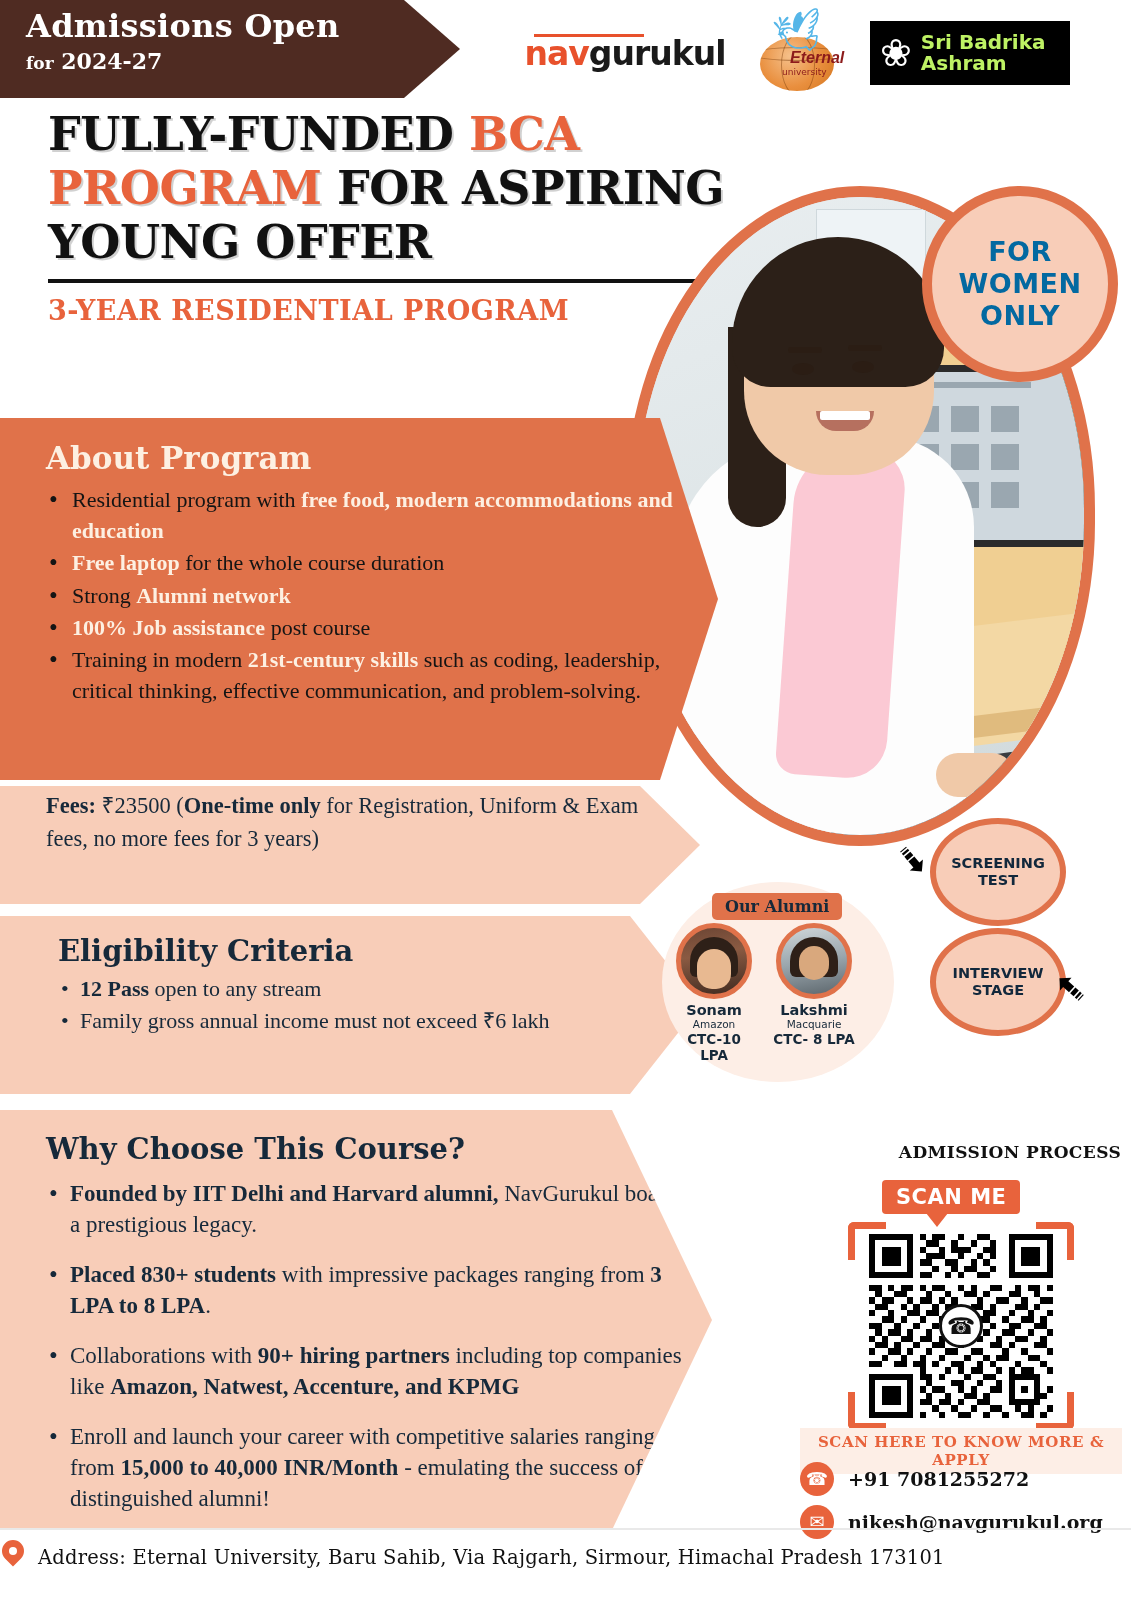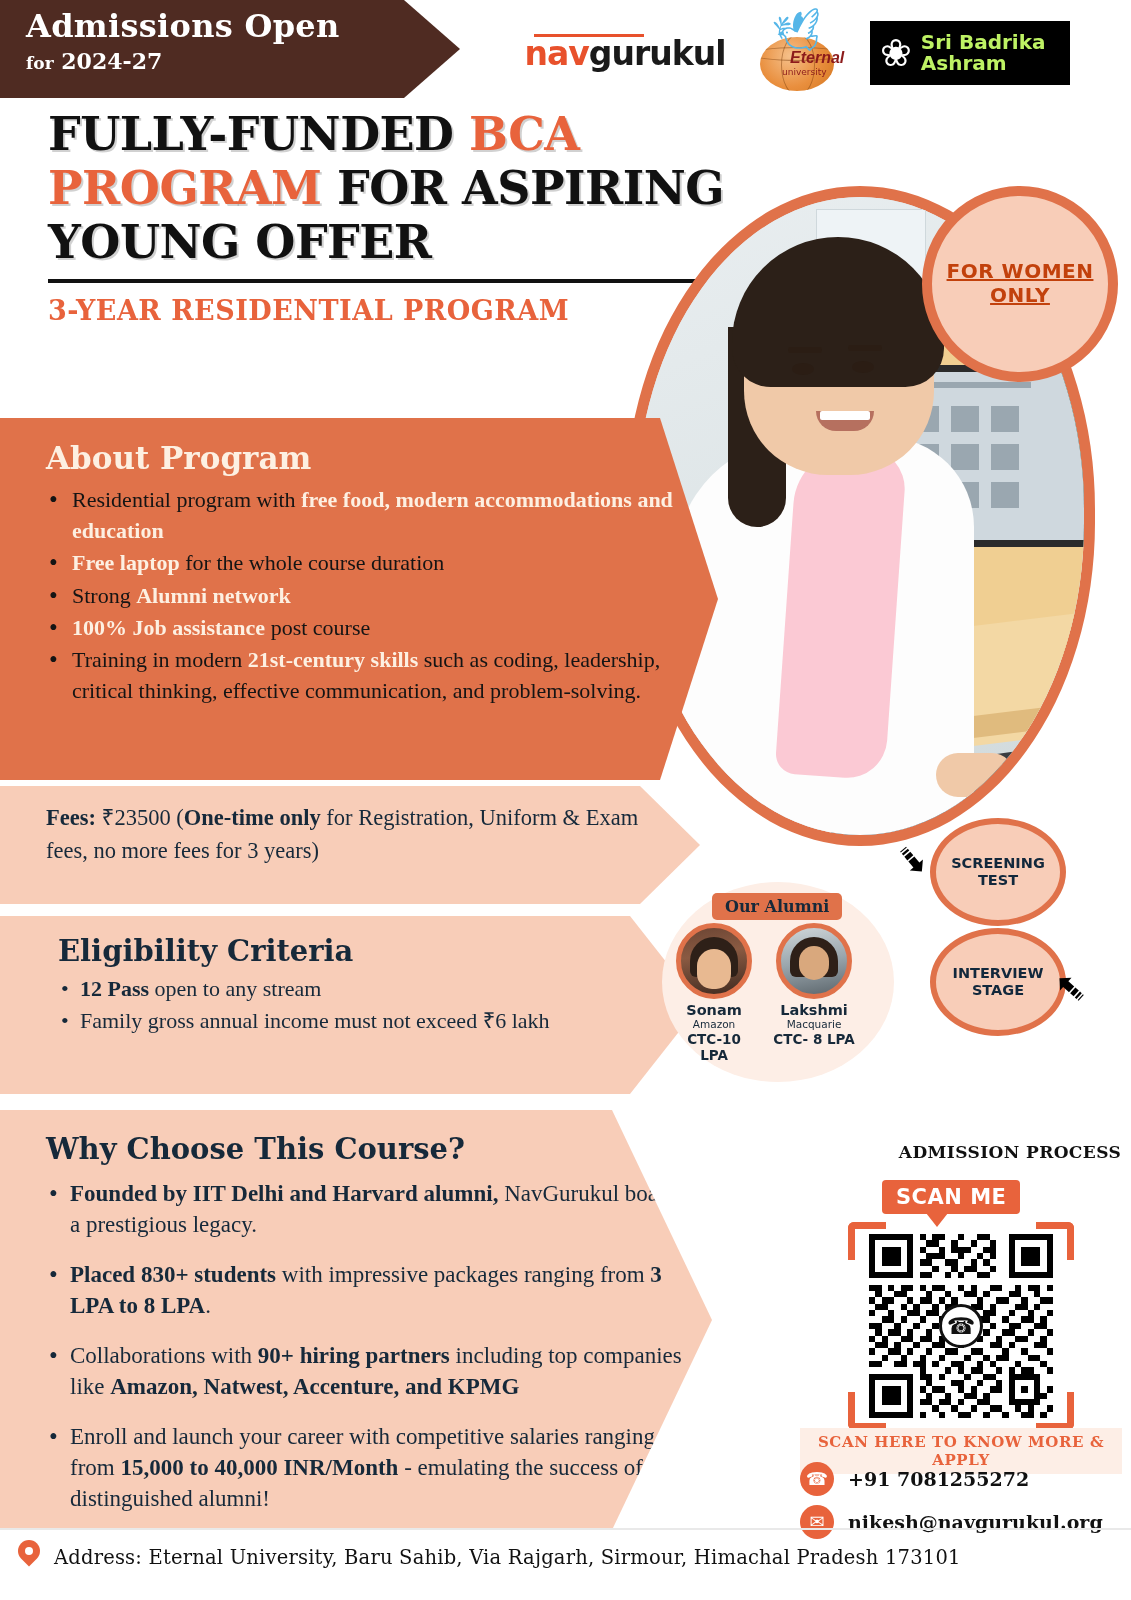--- a/index.html
+++ b/index.html
@@ -76,38 +76,38 @@
   .person-hair{position:absolute; left:96px; top:40px; width:212px; height:150px; background:#2c2018; border-radius:110px 110px 40px 40px;}
   .person-hair2{position:absolute; left:92px; top:130px; width:58px; height:200px; background:#2c2018; border-radius:0 0 40px 40px;}
   .eye{position:absolute;width:22px;height:12px;background:#2b1d14;border-radius:50%;}
   .brow{position:absolute;width:34px;height:6px;background:#2b1d14;border-radius:4px;}
   .mouth{position:absolute; left:180px; top:214px; width:58px; height:20px; background:#b6705f; border-radius:0 0 30px 30px;}
   .mouth i{position:absolute;left:4px;top:0;width:50px;height:9px;background:#fff;border-radius:2px;display:block;}
   .hand{position:absolute; background:#f0c9a8; border-radius:26px;}
 
   .women-badge{ position:absolute; left:297px; top:0px; width:196px; height:196px; border-radius:50%;
      background:#f8cdb8; border:10px solid #e0724a; display:flex; align-items:center; justify-content:center;}
-  .women-badge span{ font-family:"DejaVu Sans", sans-serif; font-weight:bold; font-size:20px; line-height:1.18;
-     color:#c2410c; text-align:center; letter-spacing:.5px;text-decoration:underline;}
+  .women-badge span{ font-family:"DejaVu Sans", sans-serif; font-weight:bold; font-size:27px; line-height:1.18;
+     color:#0369a1; text-align:center; letter-spacing:.5px;}
 
   
   .about-band{ position:absolute; left:0; top:418px; width:718px; height:362px; background:#e0724a;
      clip-path: polygon(0 0, 660px 0, 718px 181px, 660px 362px, 0 362px);
      padding:22px 36px 0 46px; color:#1d1d1d;}
   .about-band h2{ font-family:"DejaVu Serif", serif; font-size:31px; font-weight:bold; color:#fdf0e2; margin-bottom:8px;}
   ul.bul{ list-style:none; }
   ul.bul li{ position:relative; padding-left:26px; font-size:22px; line-height:1.42; margin-bottom:1px;}
   ul.bul li:before{ content:"•"; position:absolute; left:3px; top:-2px; font-size:25px; }
   .about-band li{ color:#141414; }
   .about-band b{ color:#fdf0e2; font-weight:bold;}
 
   
   .fees-band{ position:absolute; left:0; top:786px; width:700px; height:118px; background:#f8cdb8;
      clip-path: polygon(0 0, 640px 0, 700px 59px, 640px 118px, 0 118px);
-     padding:16px 40px 0 46px; color:#16293a;}
+     padding:4px 40px 0 46px; color:#16293a;}
   .fees-band p{ font-size:22.5px; line-height:1.45;}
   .fees-band b{ font-weight:bold;}
 
   
   .elig-band{ position:absolute; left:0; top:916px; width:700px; height:178px; background:#f8cdb8;
      clip-path: polygon(0 0, 630px 0, 700px 89px, 630px 178px, 0 178px);
      padding:18px 36px 0 58px; color:#16293a;}
   .elig-band h2{ font-family:"DejaVu Serif", serif; font-size:29px; font-weight:bold; color:#16293a; margin-bottom:6px;}
   .elig-band ul.bul li{ font-size:22px; line-height:1.4; padding-left:22px;}
   .elig-band ul.bul li:before{ font-size:22px; top:0; }
@@ -171,21 +171,21 @@
 
   
   .contact{ position:absolute; left:800px; top:1462px; width:330px;}
   .crow{ display:flex; align-items:center; gap:14px; margin-bottom:9px;}
   .cico{ width:34px; height:34px; border-radius:50%; background:#e8633c; color:#fff; display:flex;
      align-items:center; justify-content:center; font-size:18px; flex:none;}
   .ctxt{ font-family:"DejaVu Serif", serif; font-size:19px; font-weight:bold; color:#111;}
 
   
   .footer-line{ position:absolute; left:0; top:1528px; width:1131px; height:2px; background:#e9e9e9;}
-  .footer{ position:absolute; left:0; top:1540px; width:1131px; display:flex; align-items:center; gap:12px; padding-left:16px;}
+  .footer{ position:absolute; left:0; top:1540px; width:1131px; display:flex; align-items:center; gap:12px; padding-left:0;}
   .pin{ width:26px; height:34px; position:relative; flex:none;}
   .pin:before{ content:""; position:absolute; left:2px; top:0; width:22px; height:22px; border-radius:50% 50% 50% 0;
      background:#e8633c; transform:rotate(-45deg);}
   .pin:after{ content:""; position:absolute; left:9px; top:7px; width:8px; height:8px; border-radius:50%; background:#fff;}
   .footer .ft{ font-family:"DejaVu Serif", serif; font-size:19.5px; color:#111; letter-spacing:.2px;}
 </style>
 </head>
 <body>
 
 <div class="poster">

